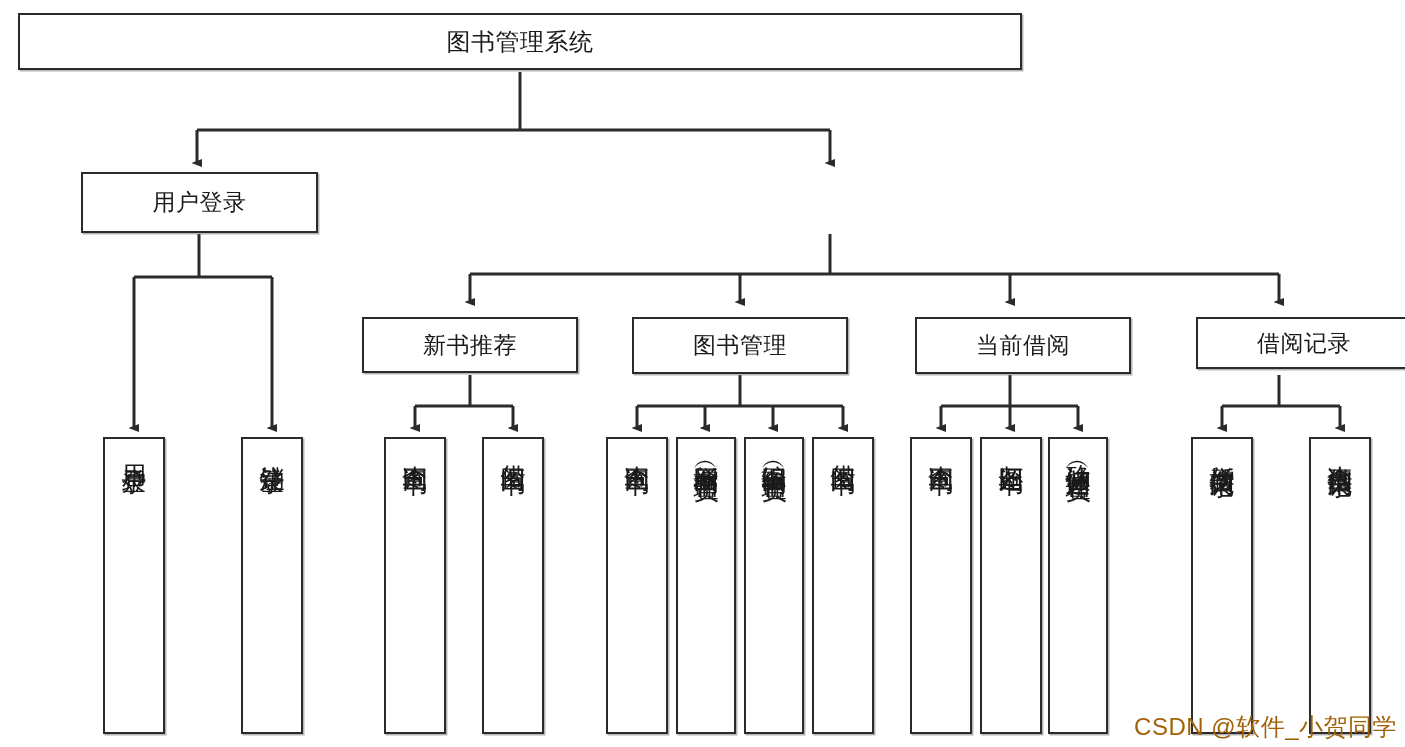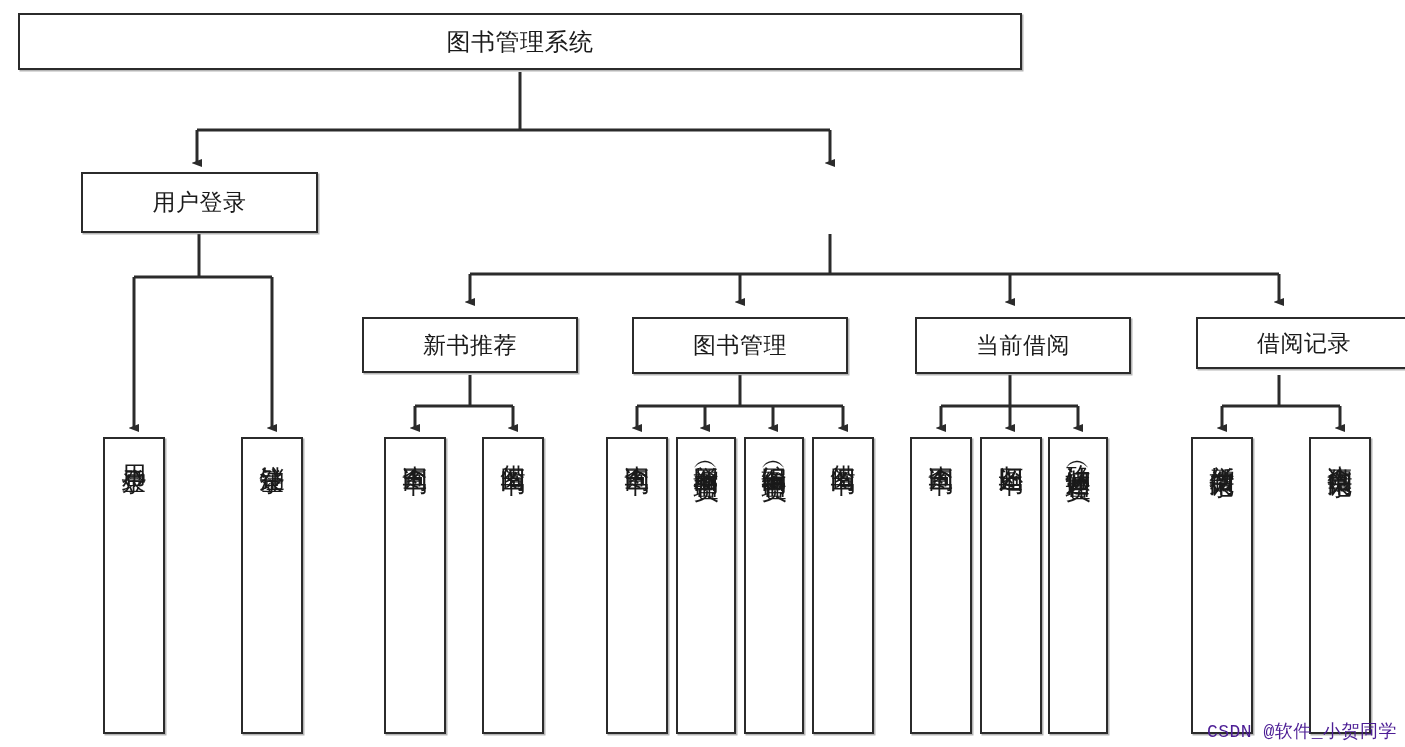--- a/index.html
+++ b/index.html
@@ -59,25 +59,25 @@
     text-orientation: upright;
     font-size: 25px;
     line-height: 1;
     letter-spacing: 2px;
     white-space: nowrap;
   }
   .watermark {
     position: absolute;
     right: 8px;
     bottom: 4px;
-    font-size: 18px;
-    color: #4c1d95;
+    font-size: 24px;
+    color: #a16207;
     letter-spacing: 0.5px;
     white-space: nowrap;
-    font-family: Liberation Mono, monospace;
+    font-family: Liberation Sans, sans-serif;
   }
 </style>
 </head>
 <body>
 
 <div id="canvas">
 
   <svg class="edges" viewBox="0 0 1405 747" xmlns="http://www.w3.org/2000/svg">
     <defs>
       <marker id="arrow" markerWidth="10" markerHeight="10" refX="5" refY="5" orient="auto" markerUnits="userSpaceOnUse">

